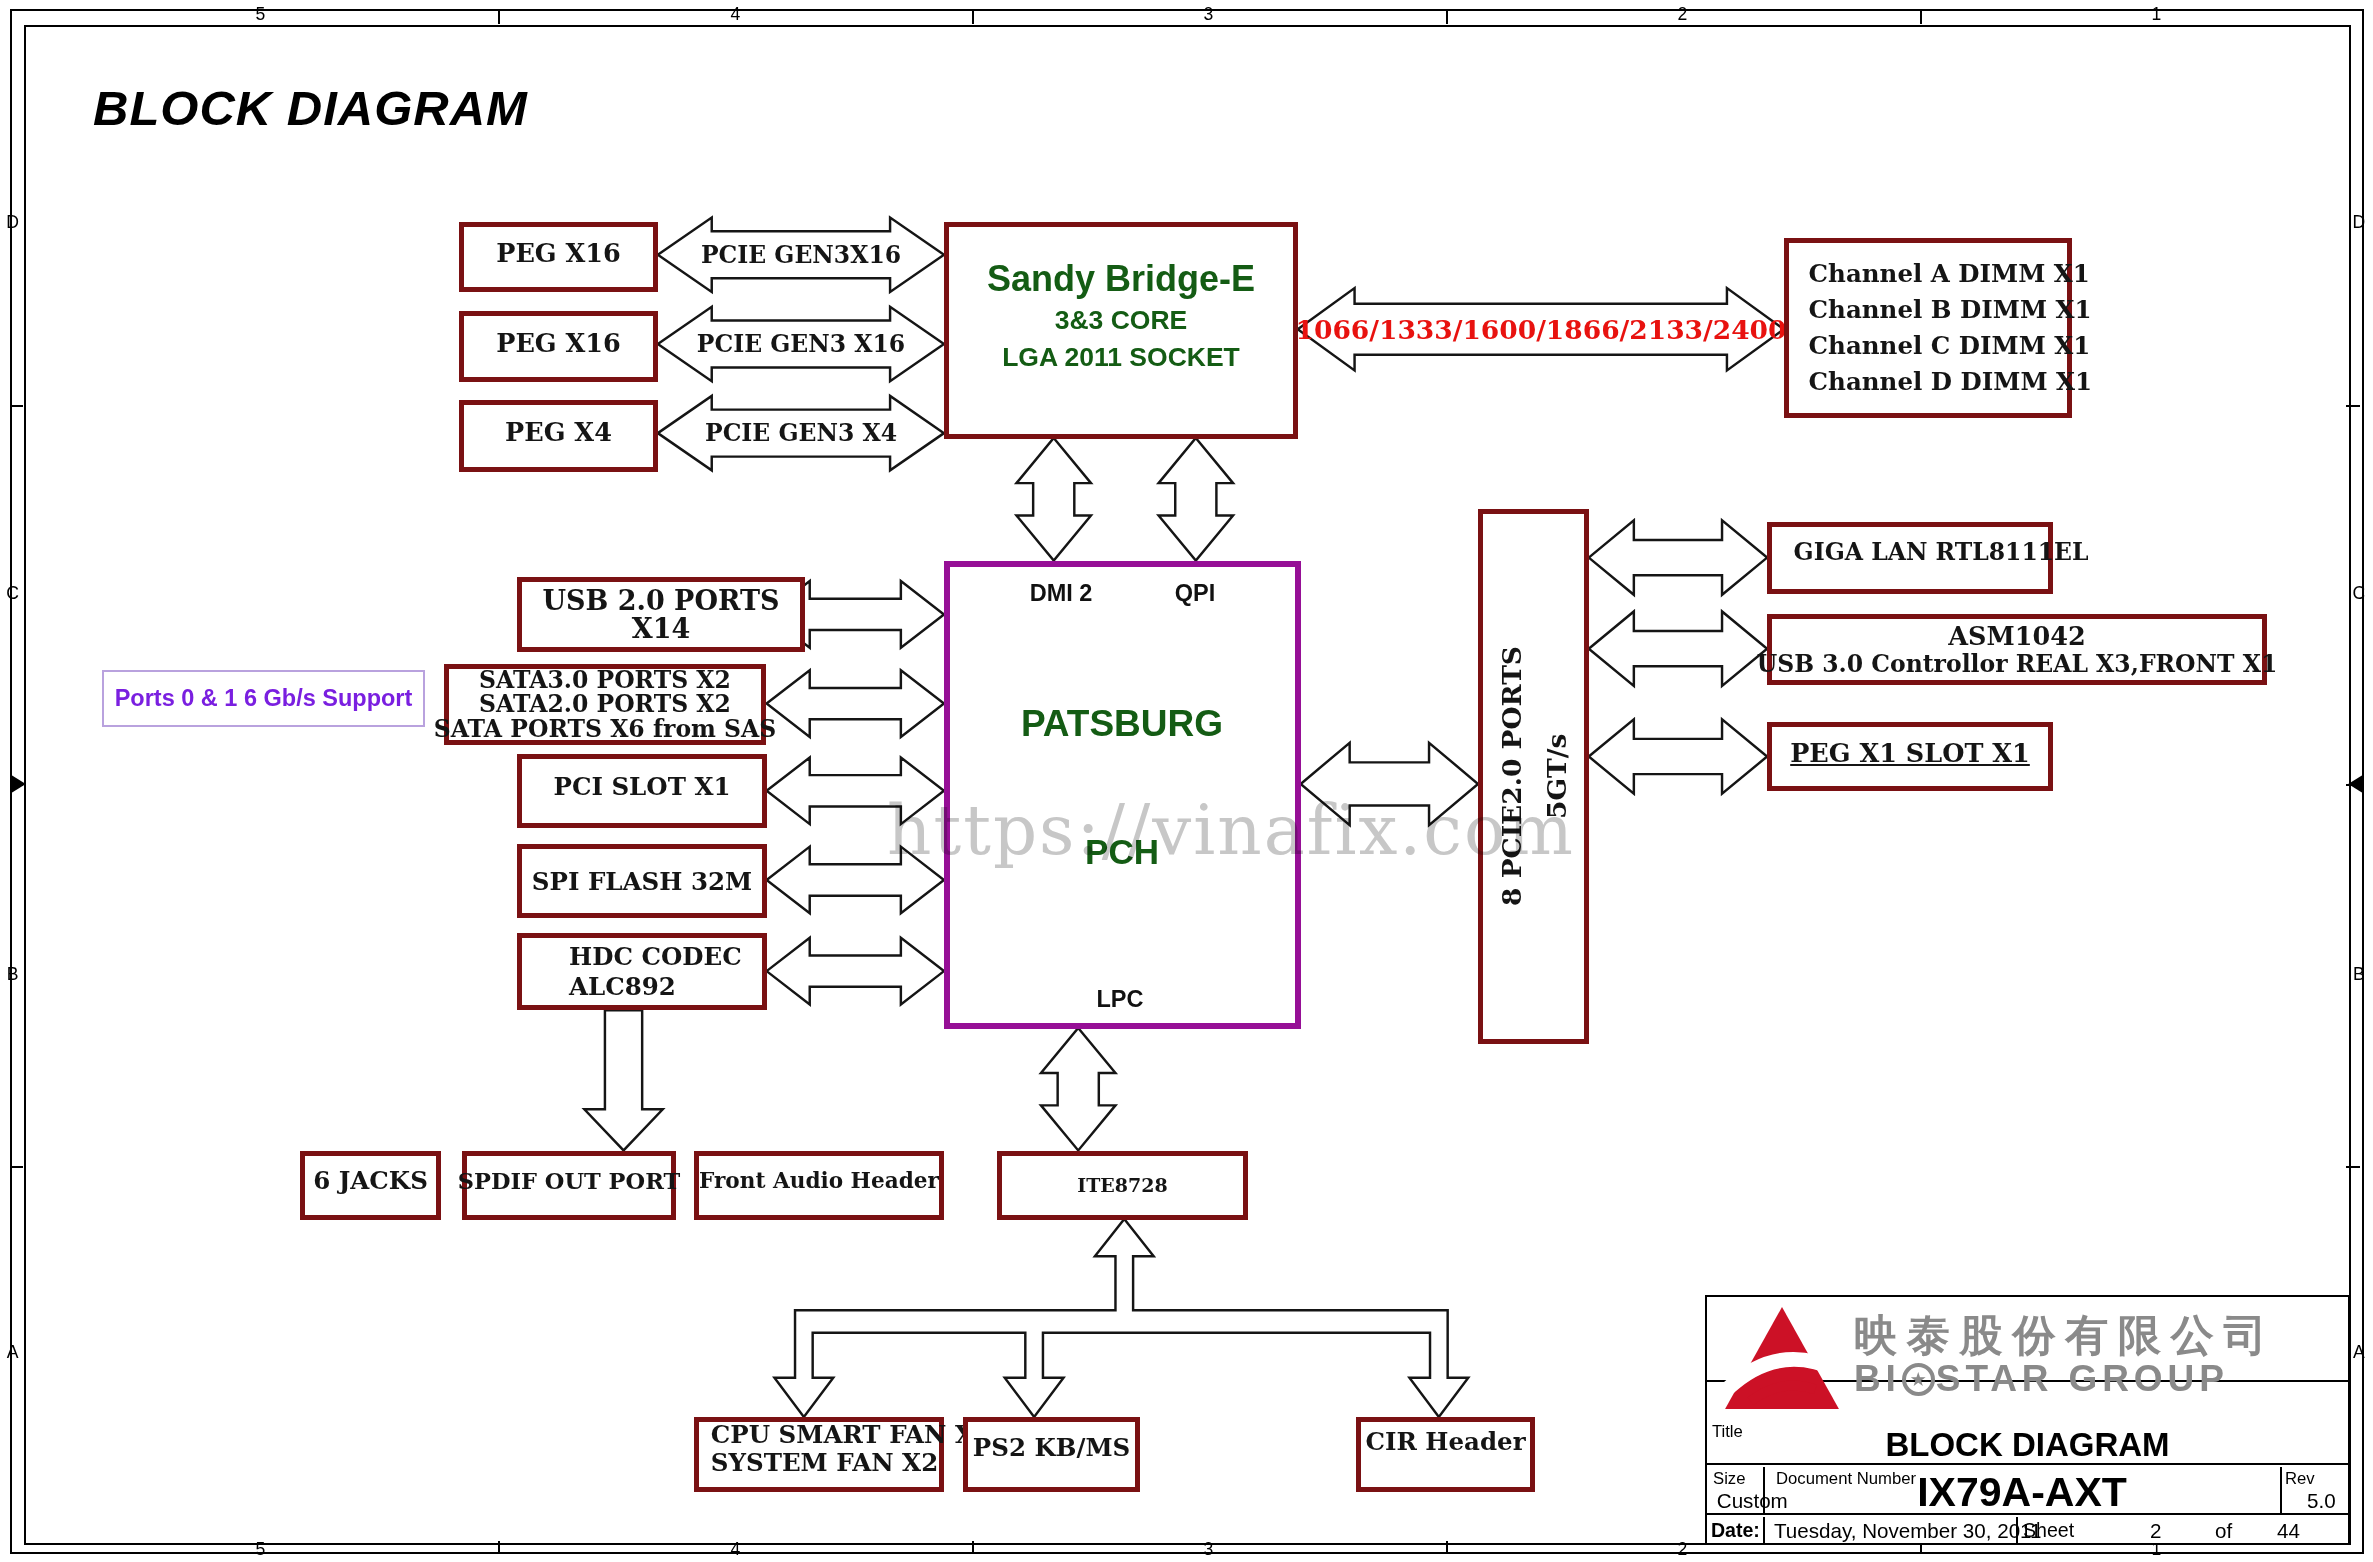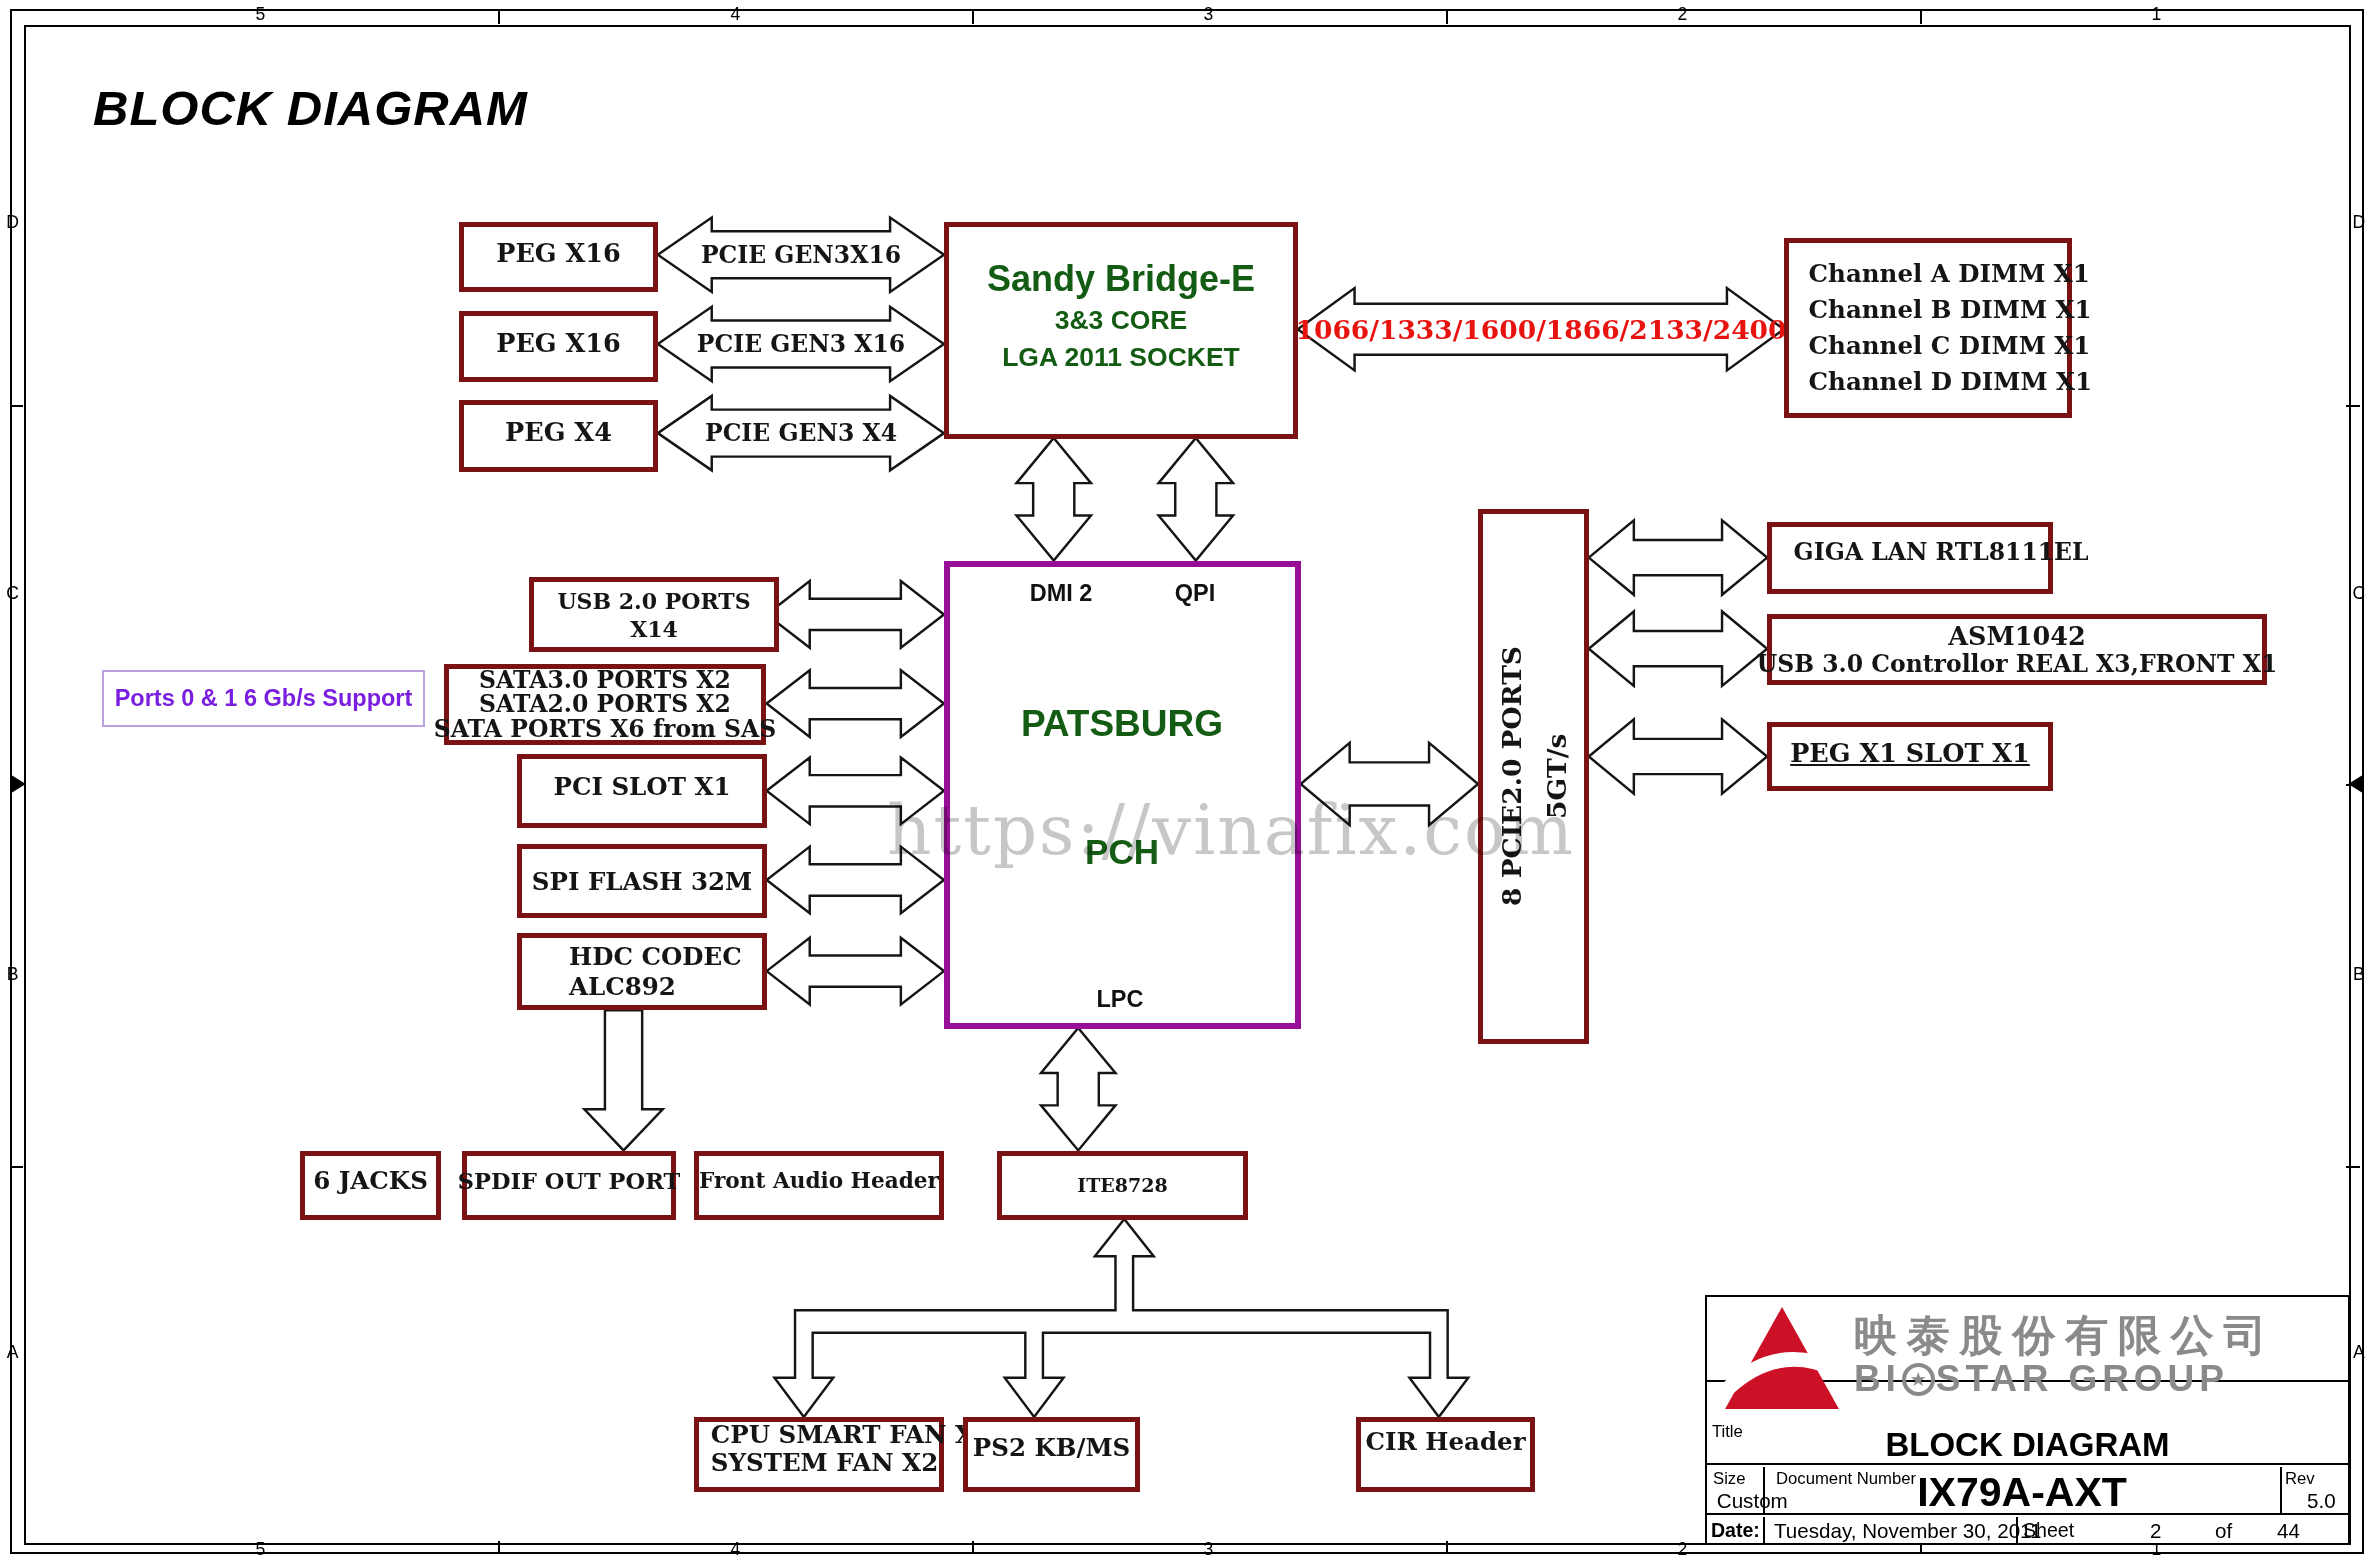--- a/index.html
+++ b/index.html
@@ -148,21 +148,21 @@
 </div>
 
 <div class="blk purpleb" style="left:944px;top:561px;width:357px;height:468px;">
   <span class="clbl" style="left:111px;top:25.5px;font-size:23.5px;">DMI 2</span>
   <span class="clbl" style="left:245px;top:25.5px;font-size:23.5px;">QPI</span>
   <span class="clbl green" style="left:172px;top:157px;font-size:37px;">PATSBURG</span>
   <span class="clbl green" style="left:172px;top:285px;font-size:35px;">PCH</span>
   <span class="clbl" style="left:170px;top:432px;font-size:23.5px;">LPC</span>
 </div>
 
-<div class="blk" style="left:529px;top:577px;width:250px;height:75px;font-size:22px;">
+<div class="blk" style="left:517px;top:577px;width:288px;height:75px;font-size:27px;">
   <span style="line-height:28px;">USB 2.0 PORTS</span>
   <span style="line-height:28px;">X14</span>
 </div>
 <div class="blk" style="left:444px;top:664px;width:322px;height:81px;font-size:23.5px;">
   <span style="line-height:24.5px;">SATA3.0 PORTS X2</span>
   <span style="line-height:24.5px;">SATA2.0 PORTS X2</span>
   <span style="line-height:24.5px;">SATA PORTS X6 from SAS</span>
 </div>
 <div class="blk thinpurple" style="left:102px;top:670px;width:323px;height:57px;">
   <span class="violet" style="font-size:23.5px;font-weight:bold;">Ports 0 &amp; 1 6 Gb/s Support</span>

